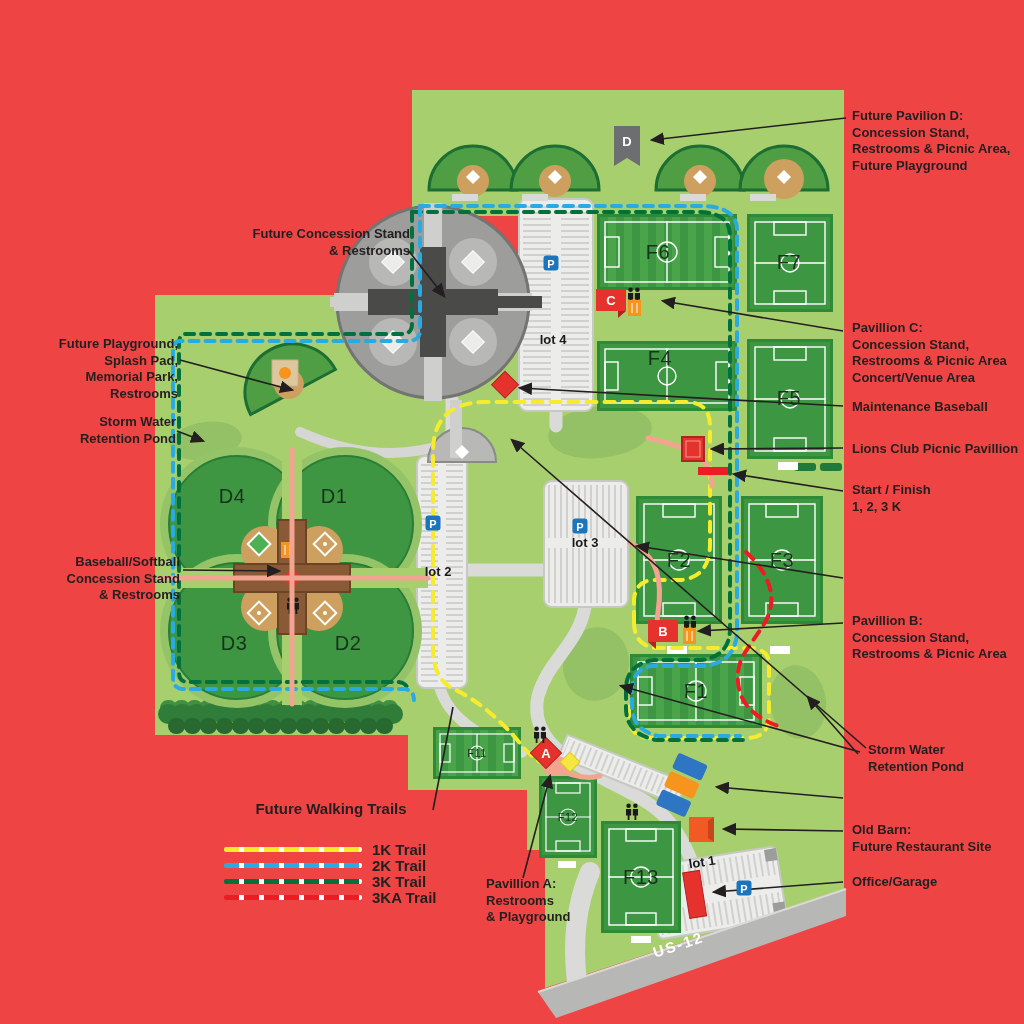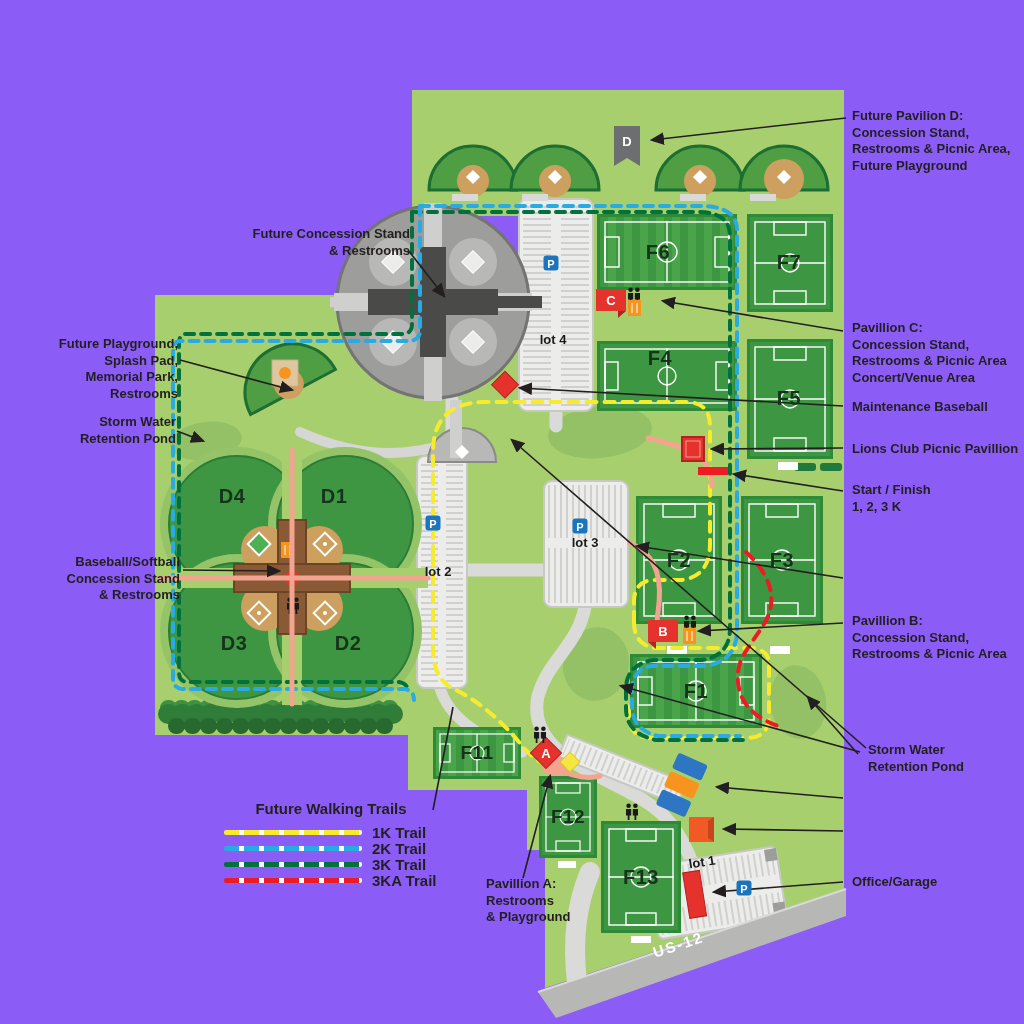--- a/index.html
+++ b/index.html
@@ -1,31 +1,31 @@
 <!DOCTYPE html>
 <html><head>
 <meta charset="utf-8">
 <style>
   html,body{margin:0;padding:0;background:#fff}
-  #stage{position:relative;width:1024px;height:1024px;overflow:hidden;background:#8b5cf6;
+  #stage{position:relative;width:1024px;height:1024px;overflow:hidden;background:#ef4444;
          font-family:"Liberation Sans",sans-serif}
   #mapsvg{position:absolute;left:0;top:0}
   .ann{position:absolute;font-weight:bold;font-size:13px;line-height:1.28;color:#231f20;white-space:pre-line}
   .ar{text-align:right}
-  .flabel{position:absolute;transform:translate(-50%,-50%);font-weight:bold;color:#17331b;
+  .flabel{position:absolute;transform:translate(-50%,-50%);font-weight:normal;color:#17331b;
           font-size:20px;letter-spacing:.5px}
-  .flabel.sm{font-size:19px}
+  .flabel.sm{font-size:11px}
   .lotlabel{position:absolute;transform:translate(-50%,-50%);font-weight:bold;font-size:13px;color:#1a1a1a}
   .lotlabel.rot{transform:translate(-50%,-50%) rotate(-9deg)}
   .pbadge{position:absolute;width:15px;height:15px;background:#1b75bc;color:#fff;border-radius:3px;
           font-size:11px;font-weight:bold;display:flex;align-items:center;justify-content:center;
           transform:translate(-50%,-50%)}
   .mletter{position:absolute;transform:translate(-50%,-50%);color:#fff;font-weight:bold;font-size:13px}
   .legend{position:absolute;left:224px;top:800px;width:214px}
-  .ltitle{font-size:15px;font-weight:bold;text-align:center;color:#231f20;margin-bottom:7px}
+  .ltitle{font-size:15px;font-weight:bold;text-align:center;color:#231f20;margin-bottom:24px}
   .lrow{display:flex;align-items:center;height:16px}
   .sw{width:138px;height:5px;margin-right:10px;border-radius:2px}
   .sw1{background:repeating-linear-gradient(90deg,#f6eb2d 0 15px,#fff 15px 20px)}
   .sw2{background:repeating-linear-gradient(90deg,#29abe2 0 15px,#fff 15px 20px)}
   .sw3{background:repeating-linear-gradient(90deg,#00703c 0 15px,#fff 15px 20px)}
   .sw4{background:repeating-linear-gradient(90deg,#ed1c24 0 15px,#fff 15px 20px)}
   .llabel{flex:1;text-align:left;font-weight:bold;font-size:15px;color:#231f20}
   .roadlabel{position:absolute;left:652px;top:936px;color:#fff;font-weight:bold;font-size:15px;
              letter-spacing:2px;transform:rotate(-18deg)}
 </style>
@@ -441,20 +441,22 @@
 Concert/Venue Area</div>
   <div class="ann" style="left:852px;top:399px">Maintenance Baseball</div>
   <div class="ann" style="left:852px;top:441px">Lions Club Picnic Pavillion</div>
   <div class="ann" style="left:852px;top:482px">Start / Finish
 1, 2, 3 K</div>
   <div class="ann" style="left:852px;top:613px">Pavillion B:
 Concession Stand,
 Restrooms &amp; Picnic Area</div>
   <div class="ann" style="left:868px;top:742px">Storm Water
 Retention Pond</div>
+  <div class="ann" style="left:852px;top:822px">Old Barn:
+Future Restaurant Site</div>
   <div class="ann" style="left:852px;top:874px">Office/Garage</div>
   <div class="ann" style="left:486px;top:876px">Pavillion A:
 Restrooms
 &amp; Playground</div>
 
   <div class="flabel" style="left:658px;top:252px">F6</div>
   <div class="flabel" style="left:789px;top:262px">F7</div>
   <div class="flabel" style="left:660px;top:358px">F4</div>
   <div class="flabel" style="left:789px;top:398px">F5</div>
   <div class="flabel" style="left:679px;top:560px">F2</div>

